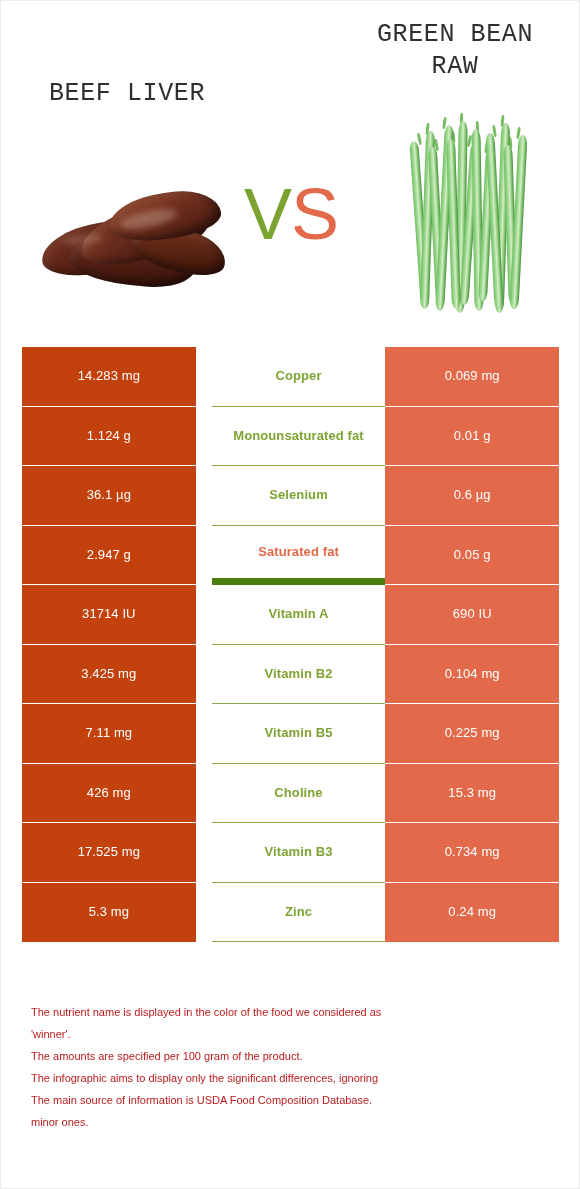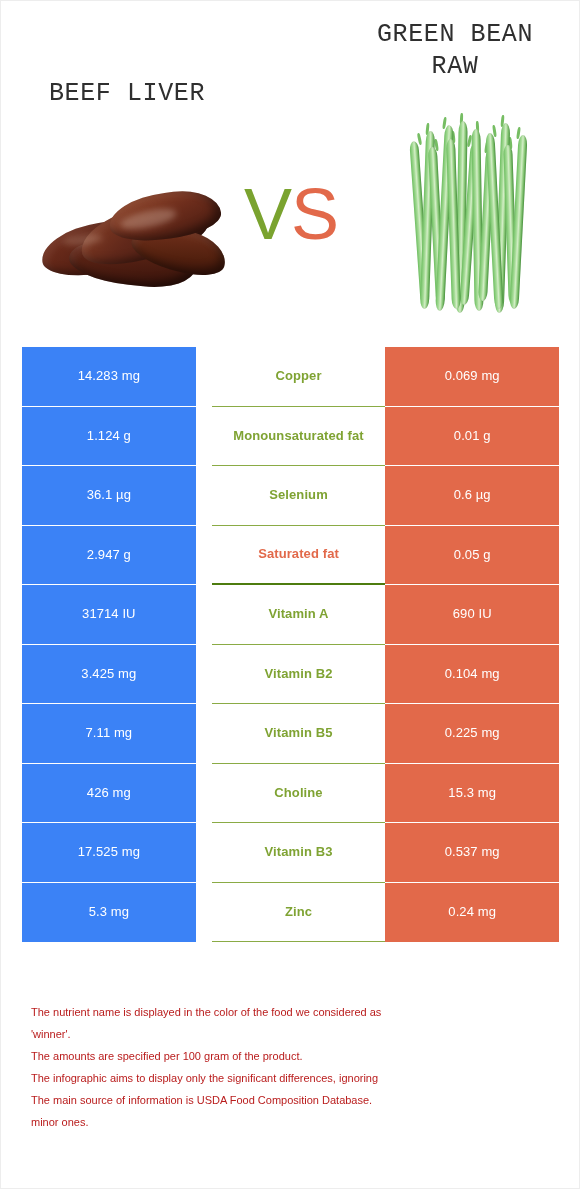--- a/index.html
+++ b/index.html
@@ -166,21 +166,21 @@
     box-sizing: border-box;
     display: flex;
     align-items: center;
     justify-content: center;
     font-size: 13px;
     line-height: 16px;
     text-align: center;
     letter-spacing: 0.1px;
   }
   .cell.left {
-    background: #3b82f6;
+    background: #c2410c;
     color: #ffffff;
     border-bottom: 1px solid #ffffff;
   }
   .cell.right {
     background: #E2694A;
     color: #ffffff;
     border-bottom: 1px solid #ffffff;
     text-align: center;
   }
   .cell.mid {
@@ -188,21 +188,21 @@
     font-weight: bold;
     font-size: 13px;
     margin-left: 16px;
   }
   .cell.mid.win-green {
     color: #7FA333;
     border-bottom: 1px solid #8aab45;
   }
   .cell.mid.win-orange {
     color: #E2694A;
-    border-bottom: 2px solid #4d7c0f;
+    border-bottom: 7px solid #4d7c0f;
   }
   .row:last-child .cell.left,
   .row:last-child .cell.right {
     border-bottom: none;
   }
 
   
   .footer {
     position: absolute;
     left: 30px;
@@ -308,21 +308,21 @@
         <div class="cell right">0.225 mg</div>
       </div>
       <div class="row">
         <div class="cell left">426 mg</div>
         <div class="cell mid win-green">Choline</div>
         <div class="cell right">15.3 mg</div>
       </div>
       <div class="row">
         <div class="cell left">17.525 mg</div>
         <div class="cell mid win-green">Vitamin B3</div>
-        <div class="cell right">0.537 mg</div>
+        <div class="cell right">0.734 mg</div>
       </div>
       <div class="row">
         <div class="cell left">5.3 mg</div>
         <div class="cell mid win-green">Zinc</div>
         <div class="cell right">0.24 mg</div>
       </div>
     </div>
 
   <div class="footer">
     <p>The nutrient name is displayed in the color of the food we considered as</p>

